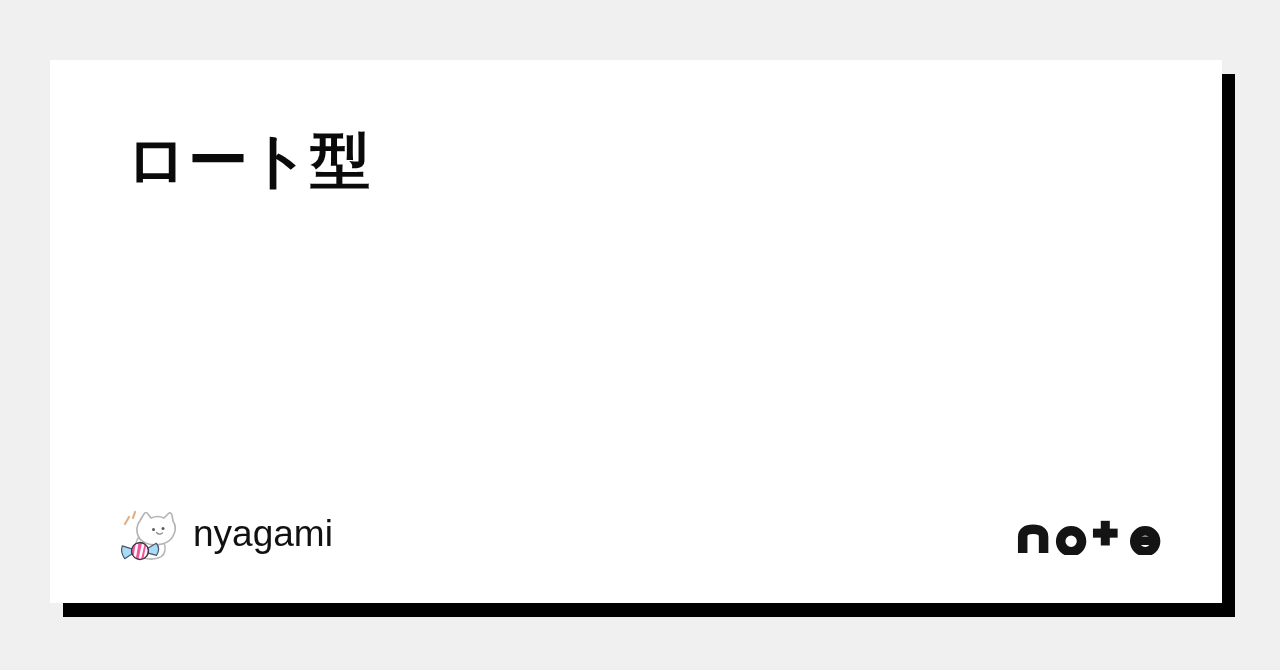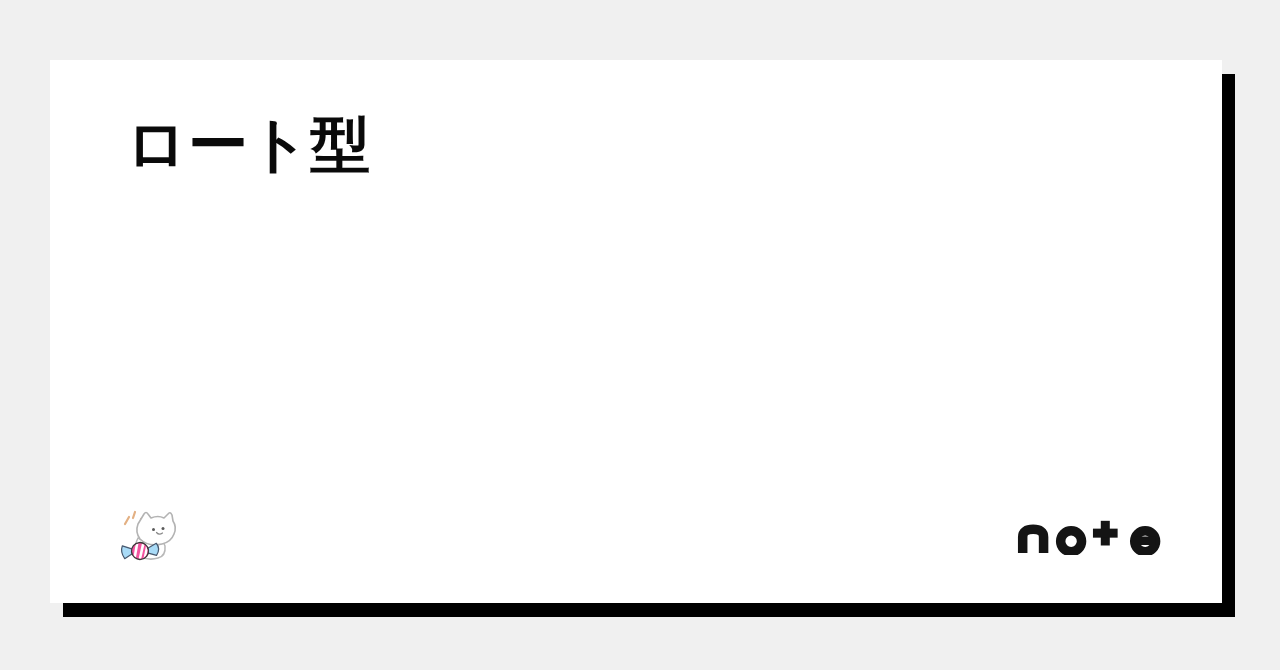--- a/index.html
+++ b/index.html
@@ -15,21 +15,21 @@
   }
   .card {
     position: absolute;
     left: 50px; top: 60px;
     width: 1172px; height: 543px;
     background: #ffffff;
     box-shadow: 13px 14px 0 0 #000000;
   }
   .title {
     position: absolute;
-    left: 76px; top: 50px;
+    left: 76px; top: 66px;
     font-size: 60px;
     line-height: 1.15;
     font-weight: 700;
     color: #0a0a0a;
     letter-spacing: 0.5px;
   }
   .footer {
     position: absolute;
     left: 68px; right: 55px; bottom: 37px;
     height: 60px;
@@ -89,20 +89,21 @@
             <clipPath id="candy-clip">
                 <circle cx="22" cy="45" r="7.6"></circle>
               </clipPath>
             <g clip-path="url(#candy-clip)" stroke="#ffffff" stroke-width="2.6" fill="none">
               <path d="M16,51 L20,37"></path>
               <path d="M21,53 L26,38"></path>
               <path d="M26,53 L30,40"></path>
             </g>
           </g>
         </svg>
+        <span class="author-name">nyagami</span>
       </div>
 
       <svg class="note-logo" width="150" height="38" viewBox="0 0 158 40" xmlns="http://www.w3.org/2000/svg" aria-label="note">
         <g stroke="#141414" fill="none">
 
           <path d="M6,38 L6,21 Q6,13 17,13 Q28,13 28,21 L28,38" stroke-width="10"></path>
 
           <circle cx="57" cy="25.5" r="11" stroke-width="10"></circle>
 
           <path d="M93,4 L93,30" stroke-width="9.5"></path>

